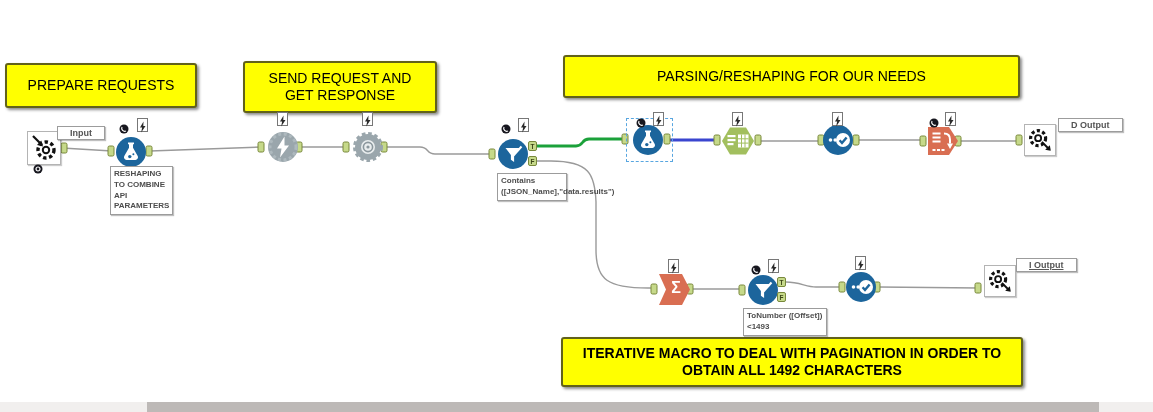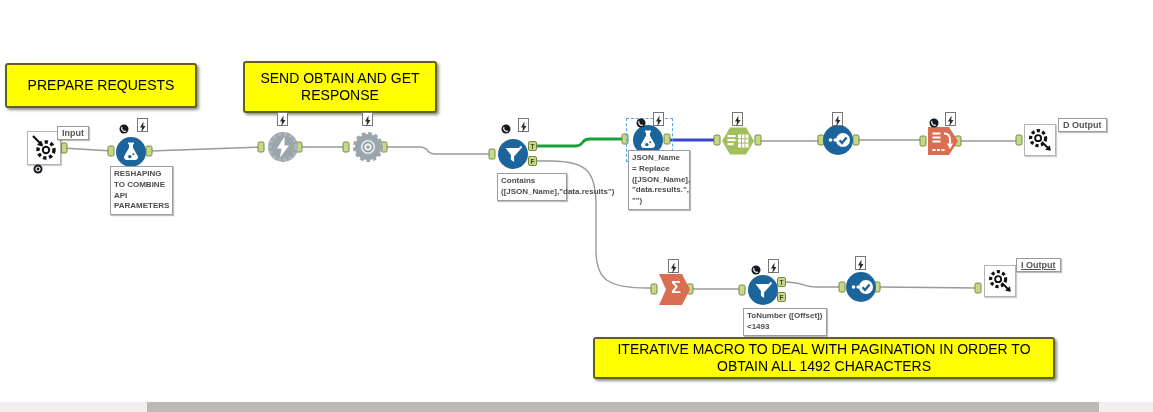--- a/index.html
+++ b/index.html
@@ -3,21 +3,21 @@
 <meta charset="utf-8">
 <style>
   html,body{margin:0;padding:0;background:#fff;}
   #canvas{position:relative;width:1153px;height:412px;background:#ffffff;overflow:hidden;
           font-family:"Liberation Sans",sans-serif;}
   .comment{position:absolute;background:#ffff00;border:2px solid #62621a;border-radius:3px;
            box-shadow:2px 2px 3px rgba(0,0,0,0.45);display:flex;align-items:center;justify-content:center;
            text-align:center;font-size:14px;color:#000;line-height:1.25;padding:2px 8px;box-sizing:border-box;}
   .tool{position:absolute;}
   .lbl{position:absolute;background:#fff;border:1px solid #9c9c9c;box-shadow:1px 1px 1px rgba(0,0,0,0.25);
-       font-size:9px;font-weight:bold;color:#555;padding:1px 4px;white-space:nowrap;}
+       font-size:9px;font-weight:bold;color:#555;padding:1px 12px;white-space:nowrap;}
   .ann{position:absolute;background:#fff;border:1px solid #9c9c9c;box-shadow:1px 1px 1px rgba(0,0,0,0.25);
        font-size:8px;font-weight:bold;color:#4d4d4d;padding:2px 3px;line-height:1.35;box-sizing:border-box;}
   .macrobox{position:absolute;width:34px;height:34px;background:#fff;border:1px solid #b4b4b4;
             box-shadow:1px 1px 1px rgba(0,0,0,0.2);box-sizing:border-box;}
   .badge-bolt{position:absolute;width:11px;height:14px;background:#fff;border:1px solid #777;box-sizing:border-box;}
   .badge-dark{position:absolute;width:10px;height:11px;}
   .tfnub{position:absolute;width:9px;height:10px;background:#c6d98a;border:1px solid #78883b;border-radius:2px;
          font-size:6.5px;font-weight:bold;color:#3c4517;display:flex;align-items:center;justify-content:center;box-sizing:border-box;}
   .selbox{position:absolute;border:1px dashed #58a6e0;}
   #wires{position:absolute;left:0;top:0;pointer-events:none;}
@@ -69,23 +69,26 @@
       <rect x="839" y="282" width="6" height="10" rx="1.5"></rect>
       <rect x="874" y="282" width="6" height="10" rx="1.5"></rect>
       <rect x="975" y="283" width="6" height="10" rx="1.5"></rect>
     </g>
   </svg>
 
   <div class="comment" style="left:5px;top:63px;width:192px;height:45px;align-items:center;">
       <span>PREPARE REQUESTS</span>
     </div>
   <div class="comment" style="left:243px;top:61px;width:194px;height:52px;">
-      <span>SEND OBTAIN AND GET RESPONSE</span>
-    </div>
-  <div class="comment" style="left:593px;top:337px;width:462px;height:42px;">
+      <span>SEND REQUEST AND GET RESPONSE</span>
+    </div>
+  <div class="comment" style="left:563px;top:55px;width:457px;height:43px;">
+      <span>PARSING/RESHAPING FOR OUR NEEDS</span>
+    </div>
+  <div class="comment" style="left:561px;top:337px;width:462px;height:50px;font-weight:bold;">
       <span>ITERATIVE MACRO TO DEAL WITH PAGINATION IN ORDER TO OBTAIN ALL 1492 CHARACTERS</span>
     </div>
 
   <div class="macrobox" style="left:27px;top:131px;">
     <svg width="32" height="32" viewBox="0 0 32 32">
       <circle cx="18" cy="18" r="8" fill="none" stroke="#111" stroke-width="3.4" stroke-dasharray="3.4 2.6"></circle>
       <circle cx="18" cy="18" r="3.2" fill="none" stroke="#111" stroke-width="2"></circle>
       <path d="M5 4 L12 11" stroke="#111" stroke-width="2.2"></path>
       <polygon points="9,13 15,14.5 13.2,8.6" fill="#111"></polygon>
     </svg>
@@ -186,21 +189,20 @@
     <svg width="10" height="10" viewBox="0 0 10 10">
         <circle cx="5" cy="5" r="4.5" fill="#17171f"></circle>
         <path d="M3 3 a3 3 0 0 0 4 4" stroke="#fff" stroke-width="1.2" fill="none"></path>
       </svg>
   </div>
   <div class="badge-bolt" style="left:653px;top:112px;">
     <svg width="9" height="12" viewBox="0 0 9 12">
         <path d="M5.5 0.5 L2 6.5 h2.1 L3.2 11.5 L7.5 5 h-2.2 z" fill="#2b2b2b"></path>
       </svg>
   </div>
-  <div class="ann" style="left:628px;top:150px;width:62px;"><span>JSON_Name = Replace ([JSON_Name], "data.results.", "")</span></div>
 
   <div class="tool" style="left:722px;top:126px;">
     <svg width="32" height="30" viewBox="0 0 32 30">
       <polygon points="8,1.5 24,1.5 32,15 24,28.5 8,28.5 0,15" fill="#a2bf5e"></polygon>
       <rect x="5.5" y="9" width="8" height="2.2" fill="#fff"></rect>
       <rect x="5.5" y="13" width="8" height="2.2" fill="#fff"></rect>
       <rect x="5.5" y="17" width="6" height="2.2" fill="#fff"></rect>
       <rect x="16" y="8.5" width="10.5" height="13" fill="#fff"></rect>
       <path d="M19.5 8.5 V21.5 M23 8.5 V21.5 M16 12.8 H26.5 M16 17.1 H26.5" stroke="#a2bf5e" stroke-width="1"></path>
     </svg>

